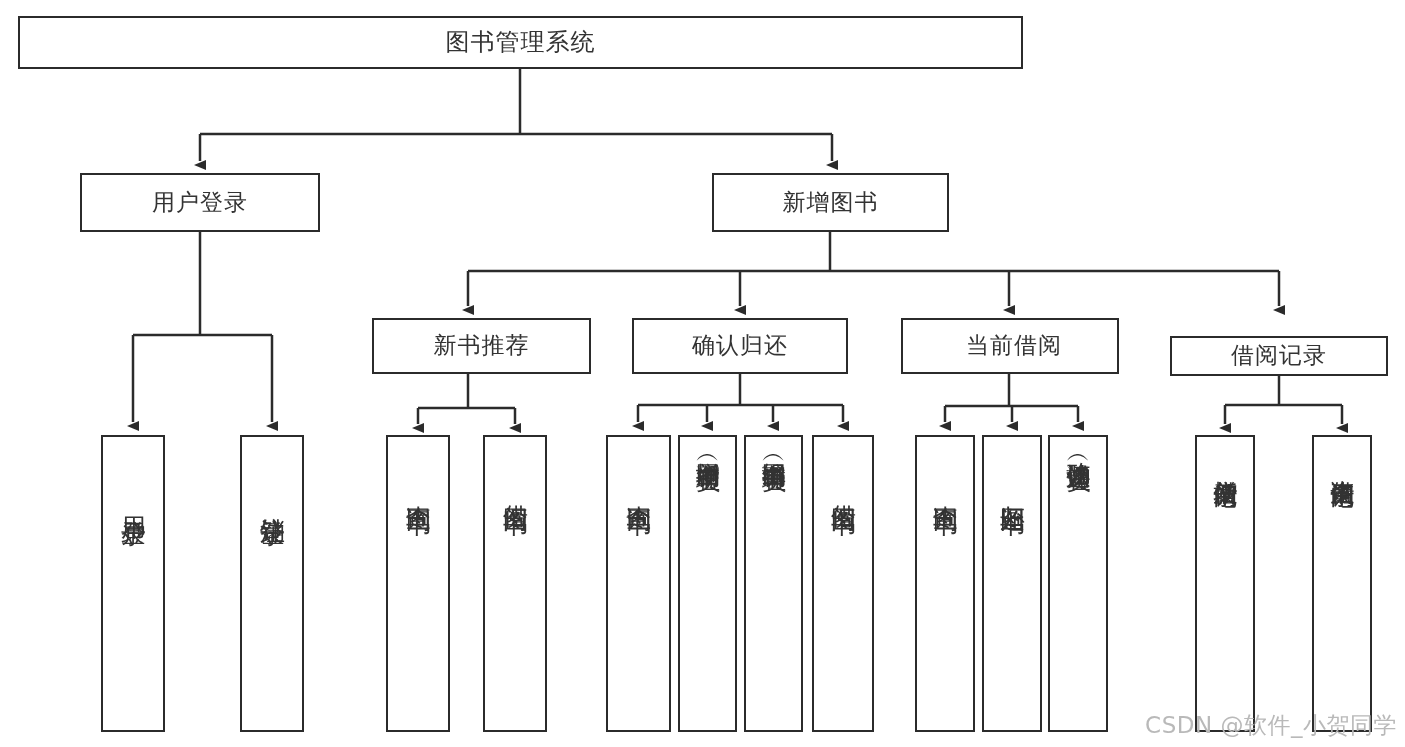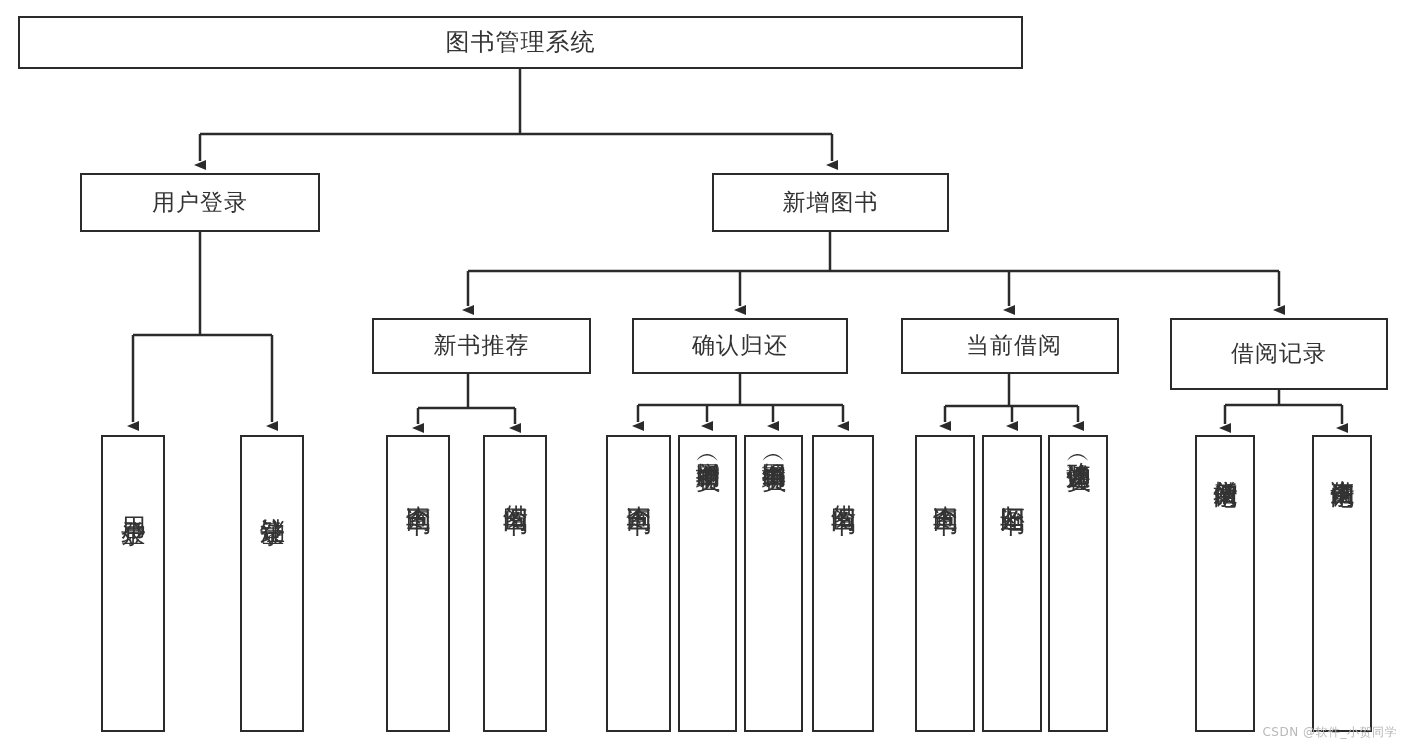--- a/index.html
+++ b/index.html
@@ -58,21 +58,21 @@
     white-space: nowrap;
   }
   .vtext.small {
     font-size: 24px;
     letter-spacing: 1px;
   }
   .watermark {
     position: absolute;
     right: 8px;
     bottom: 6px;
-    font-size: 12px;
+    font-size: 23px;
     color: #b9b9b9;
     letter-spacing: 0.5px;
     white-space: nowrap;
   }
 </style>
 </head>
 <body>
 
 <div id="canvas">
 
@@ -139,21 +139,21 @@
 
   <div class="node horiz" style="left:372px; top:318px; width:219px; height:56px;">
     <span>新书推荐</span>
   </div>
   <div class="node horiz" style="left:632px; top:318px; width:216px; height:56px;">
     <span>确认归还</span>
   </div>
   <div class="node horiz" style="left:901px; top:318px; width:218px; height:56px;padding-left:8px;">
     <span>当前借阅</span>
   </div>
-  <div class="node horiz" style="left:1170px; top:318px; width:218px; height:72px;">
+  <div class="node horiz" style="left:1170px; top:336px; width:218px; height:40px;">
     <span>借阅记录</span>
   </div>
 
   <div class="node leaf" style="left:101px; top:435px; width:64px; height:297px; padding-top:60px;">
     <span class="vtext">用户登录</span>
   </div>
   <div class="node leaf" style="left:240px; top:435px; width:64px; height:297px; padding-top:60px;">
     <span class="vtext">注销登录</span>
   </div>
 

